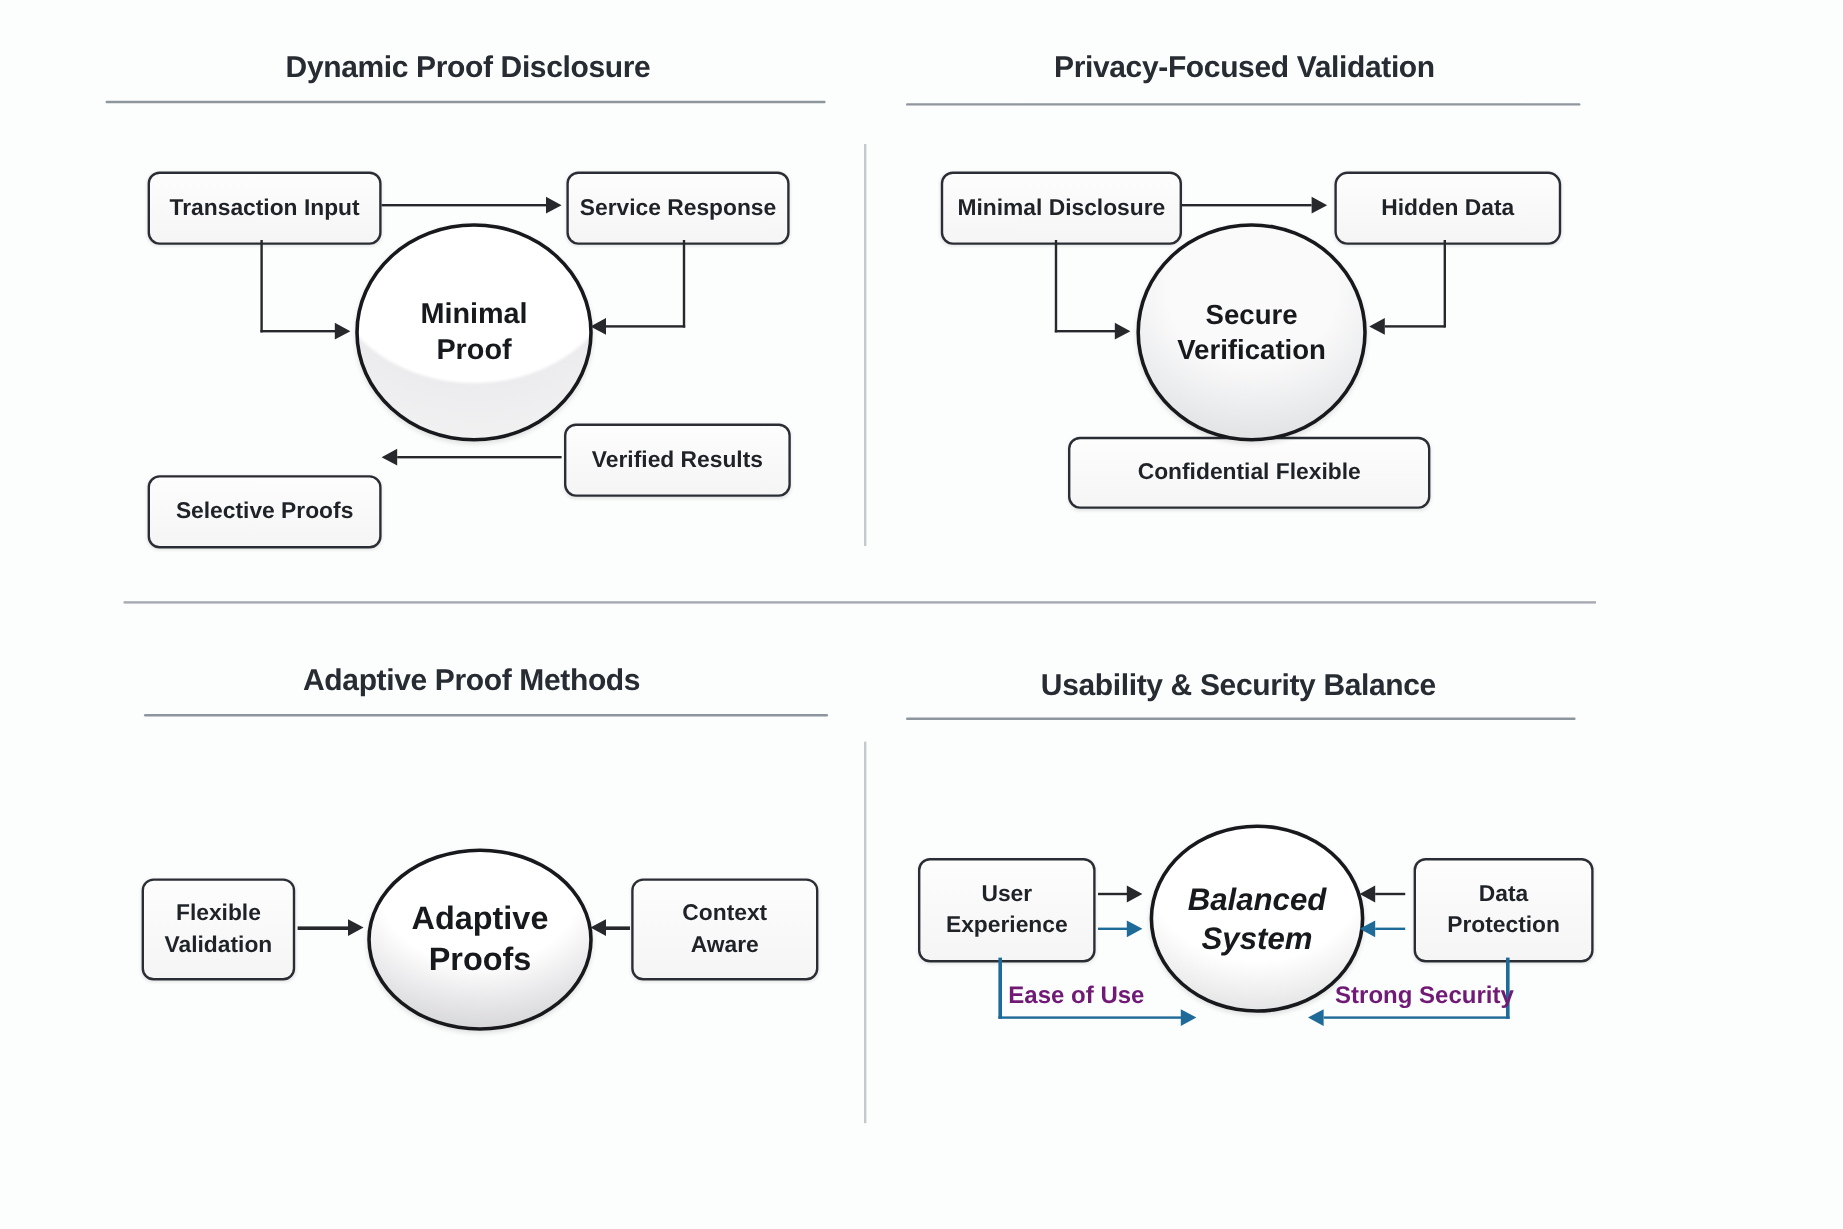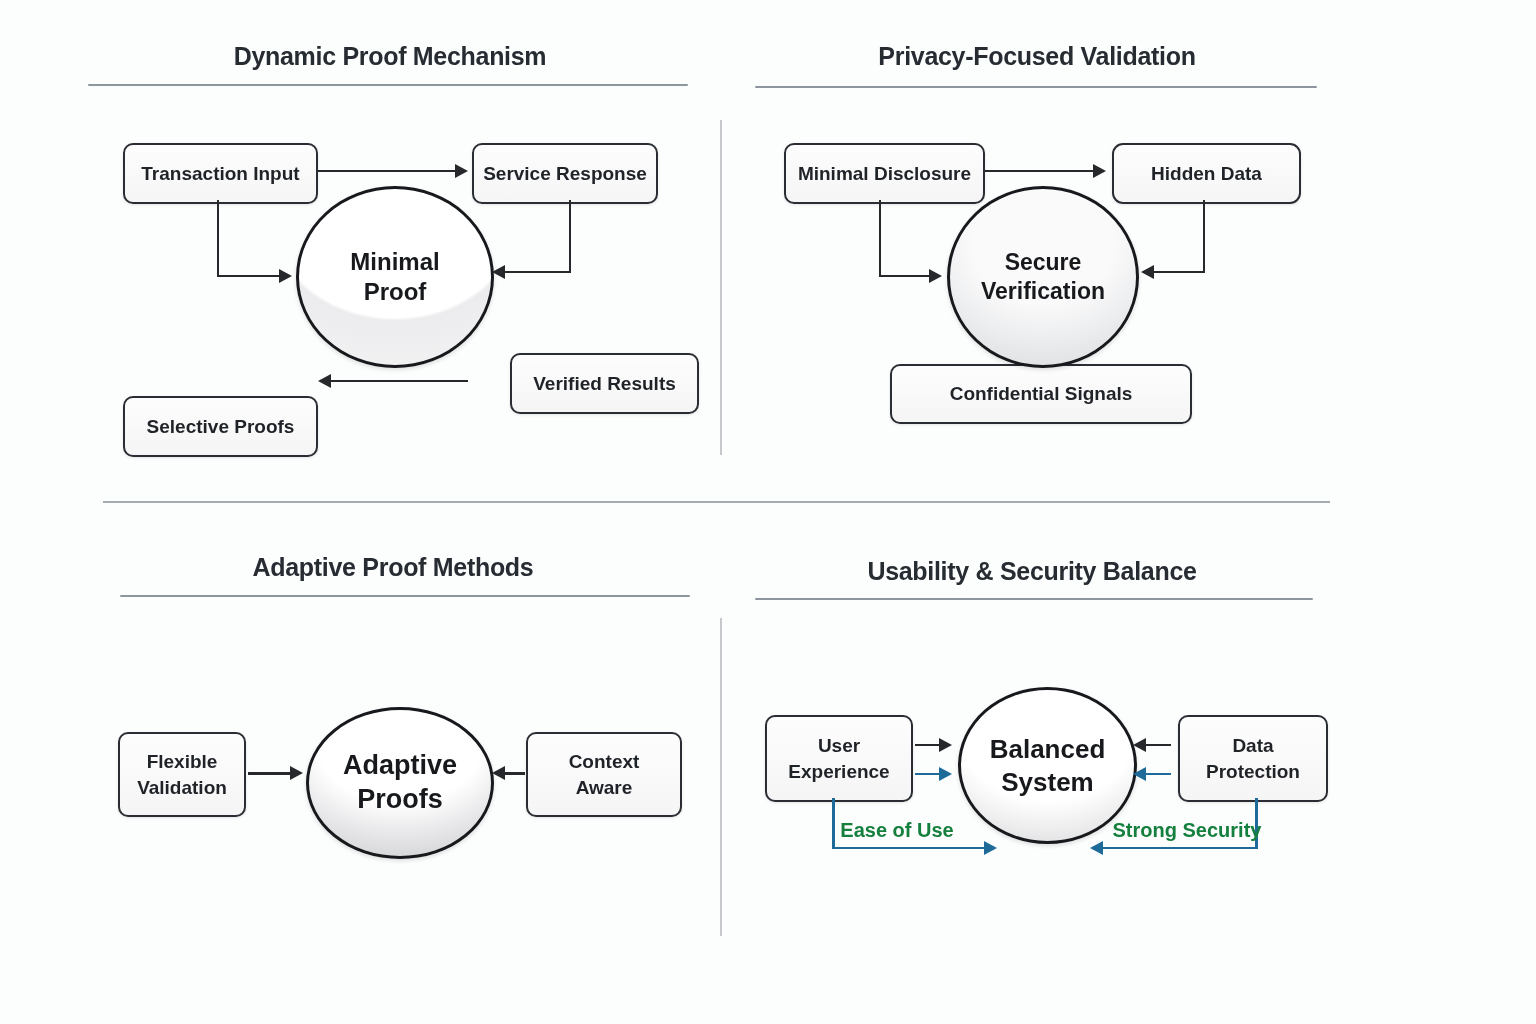--- a/index.html
+++ b/index.html
@@ -24,38 +24,38 @@
   .c2{background:radial-gradient(ellipse 100% 92% at 50% 30%,#fafafb 38%,#ebeced 62%,#d3d4d6 100%);font-size:23px;}
   .c3{background:radial-gradient(ellipse 100% 95% at 50% 20%,#ffffff 46%,#eaeaec 66%,#c8c9cb 100%);font-size:27px;}
   .c4{background:radial-gradient(ellipse 100% 95% at 50% 24%,#ffffff 52%,#ededee 72%,#ced0d2 100%);font-size:26px;}
   .seg{position:absolute;background:var(--arrow-black,#26282c);}
   .seg.blue{background:var(--accent-blue,#1e6b99);}
   .ah{position:absolute;width:0;height:0;border-top:7px solid transparent;border-bottom:7px solid transparent;}
   .ah.right{border-left:13px solid var(--arrow-black,#26282c);}
   .ah.left{border-right:13px solid var(--arrow-black,#26282c);}
   .ah.right.blue{border-left-color:var(--accent-blue,#1e6b99);}
   .ah.left.blue{border-right-color:var(--accent-blue,#1e6b99);}
-  .flowlabel{position:absolute;text-align:center;font-size:20px;font-weight:700;color:#15803d;white-space:nowrap;}
+  .flowlabel{position:absolute;text-align:center;font-size:20px;font-weight:700;color:#701a75;white-space:nowrap;}
 </style>
 </head>
 <body>
 
 <div class="canvas">
 
   <div class="vdiv" style="left:720px;top:120px;height:335px;"></div>
   <div class="vdiv" style="left:720px;top:618px;height:318px;"></div>
   <div class="hdiv" style="left:103px;top:501px;width:1227px;"></div>
 
-  <div class="qtitle" style="left:90px;top:42px;width:600px;">Dynamic Proof Mechanism</div>
+  <div class="qtitle" style="left:90px;top:42px;width:600px;">Dynamic Proof Disclosure</div>
   <div class="rule" style="left:88px;top:84px;width:600px;"></div>
 
   <div class="box" style="left:123px;top:143px;width:191px;height:57px;">Transaction Input</div>
   <div class="box" style="left:472px;top:143px;width:182px;height:57px;text-align:right;">Service Response</div>
   <div class="box" style="left:123px;top:353px;width:191px;height:57px;margin-top:43px;">Selective Proofs</div>
-  <div class="box" style="left:470px;top:353px;width:185px;height:57px;margin-left:40px;">Verified Results</div>
+  <div class="box" style="left:470px;top:353px;width:185px;height:57px;">Verified Results</div>
   <div class="circle c1" style="left:296px;top:186px;width:192px;height:176px;">Minimal
 Proof</div>
 
   <div class="seg" style="left:318px;top:169.5px;width:137px;height:2.5px;"></div>
   <div class="ah right" style="left:455px;top:163.5px;"></div>
 
   <div class="seg" style="left:216.5px;top:200px;width:2.5px;height:77px;"></div>
   <div class="seg" style="left:216.5px;top:274.5px;width:63px;height:2.5px;"></div>
   <div class="ah right" style="left:279px;top:268.5px;"></div>
 
@@ -64,21 +64,21 @@
   <div class="ah left" style="left:492px;top:264.5px;"></div>
 
   <div class="seg" style="left:331px;top:379.5px;width:137px;height:2.5px;"></div>
   <div class="ah left" style="left:318px;top:373.5px;"></div>
 
   <div class="qtitle" style="left:737px;top:42px;width:600px;">Privacy-Focused Validation</div>
   <div class="rule" style="left:755px;top:86px;width:562px;"></div>
 
   <div class="box" style="left:784px;top:143px;width:197px;height:57px;">Minimal Disclosure</div>
   <div class="box" style="left:1112px;top:143px;width:185px;height:57px;border-radius:11px;">Hidden Data</div>
-  <div class="box" style="left:890px;top:364px;width:298px;height:56px;">Confidential Signals</div>
+  <div class="box" style="left:890px;top:364px;width:298px;height:56px;">Confidential Flexible</div>
   <div class="circle c2" style="left:947px;top:186px;width:186px;height:176px;">Secure
 Verification</div>
 
   <div class="seg" style="left:985px;top:169.5px;width:108px;height:2.5px;"></div>
   <div class="ah right" style="left:1093px;top:163.5px;"></div>
 
   <div class="seg" style="left:878.5px;top:200px;width:2.5px;height:77px;"></div>
   <div class="seg" style="left:878.5px;top:274.5px;width:51px;height:2.5px;"></div>
   <div class="ah right" style="left:929px;top:268.5px;"></div>
 
@@ -102,21 +102,21 @@
   <div class="seg" style="left:505px;top:772px;width:20px;height:2.5px;"></div>
   <div class="ah left" style="left:492px;top:766.25px;"></div>
 
   <div class="qtitle" style="left:732px;top:557px;width:600px;">Usability &amp; Security Balance</div>
   <div class="rule" style="left:755px;top:598px;width:558px;"></div>
 
   <div class="box" style="left:1178px;top:715px;width:146px;height:83px;">Data
 Protection</div>
   <div class="box" style="left:765px;top:715px;width:144px;height:83px;">User
 Experience</div>
-  <div class="circle c4" style="left:958px;top:687px;width:173px;height:151px;">Balanced
+  <div class="circle c4" style="left:958px;top:687px;width:173px;height:151px;font-style:italic;">Balanced
 System</div>
 
   <div class="seg" style="left:915px;top:743.5px;width:25px;height:2.5px;"></div>
   <div class="ah right" style="left:939px;top:737.5px;"></div>
   <div class="seg blue" style="left:915px;top:772.5px;width:25px;height:2.5px;"></div>
   <div class="ah right blue" style="left:939px;top:766.5px;"></div>
 
   <div class="seg" style="left:1146px;top:743.5px;width:25px;height:2.5px;"></div>
   <div class="ah left" style="left:1133px;top:737.5px;"></div>
   <div class="seg blue" style="left:1146px;top:772.5px;width:25px;height:2.5px;"></div>

